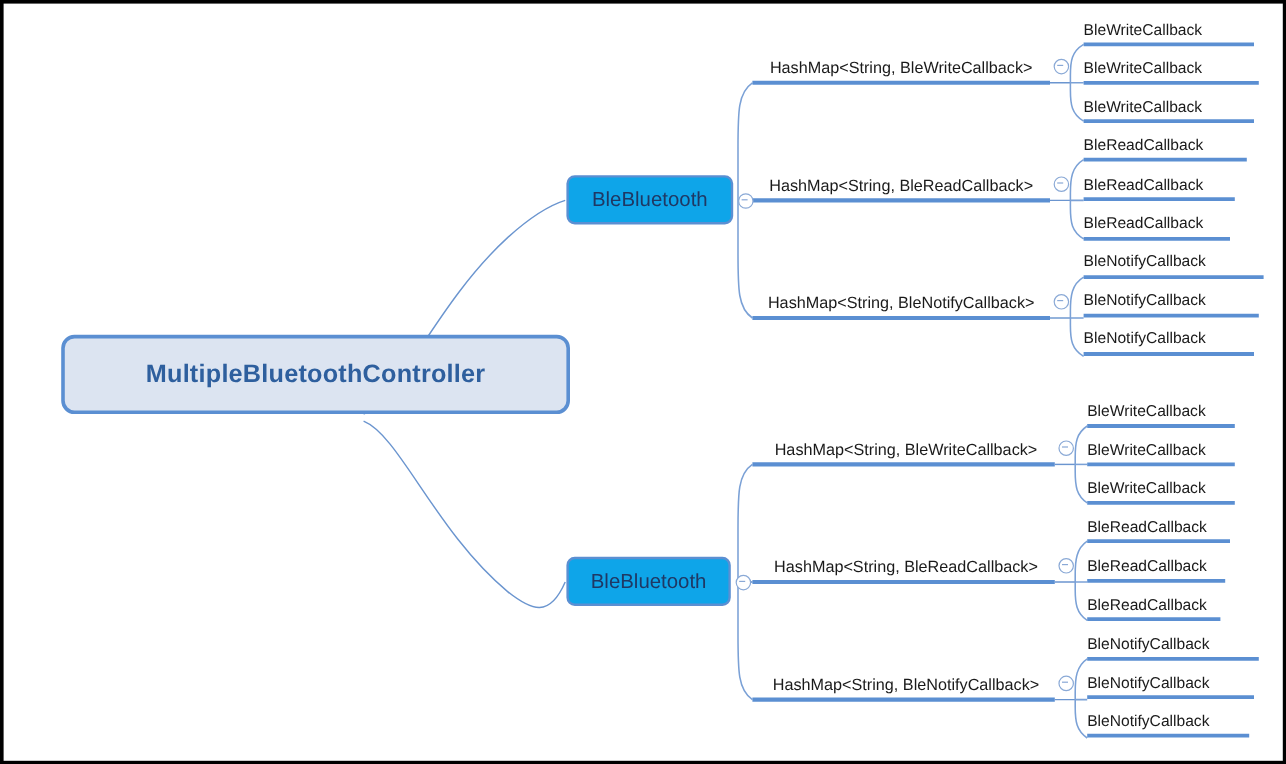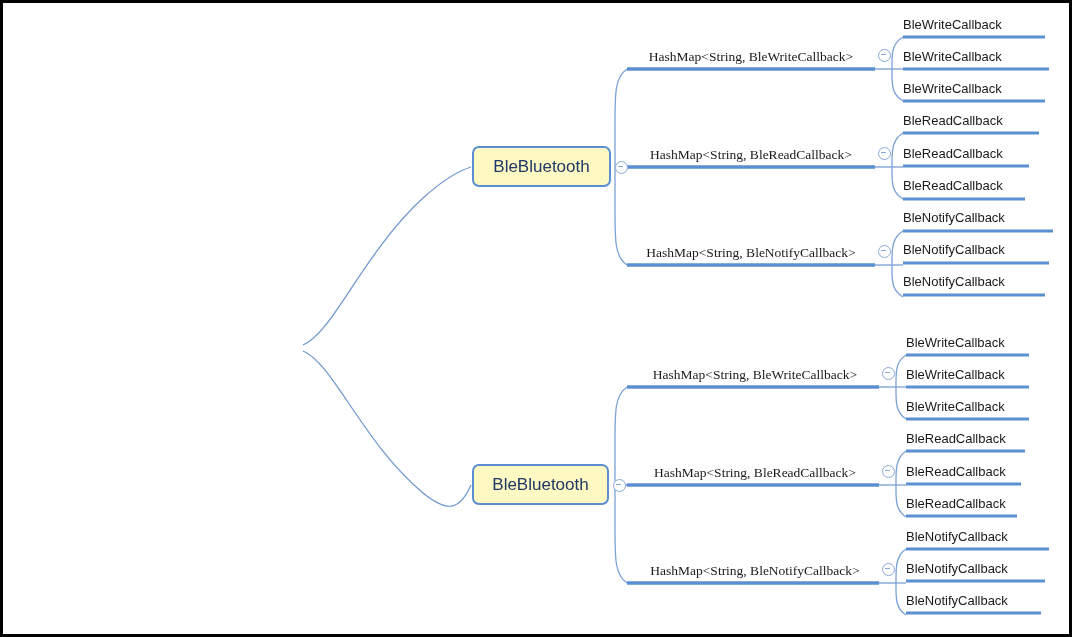--- a/index.html
+++ b/index.html
@@ -26,36 +26,35 @@
     color:#2e5f9e;
     font-weight:bold;
     font-size:21px;
     letter-spacing:.2px;
     white-space:nowrap;
   }
   
   .l2-node{
     position:absolute;
     box-sizing:border-box;
-    background:#fef9c3;
+    background:#0ea5e9;
     border:2px solid #5b8fd2;
     border-radius:7px;
     display:flex;align-items:center;justify-content:center;
     color:#1f3864;
     font-size:17px;
     white-space:nowrap;
   }
   
   .l3-label{
     position:absolute;
     color:#1a1a1a;
     font-size:13.5px;
     white-space:nowrap;
     text-align:center;
-    font-family:Liberation Serif, serif;
   }
   
   .leaf-label{
     position:absolute;
     color:#1a1a1a;
     font-size:13px;
     white-space:nowrap;
   }
   .toggle-icon{
     position:absolute;
@@ -134,20 +133,21 @@
     <line x1="903" y1="513" x2="1014" y2="513" stroke="#5b8fd2" stroke-width="3.2"></line>
 
     <path d="M 876 580 L 893 580" stroke="#6b95cf" stroke-width="1.2" fill="none"></path>
     <path d="M 903 546 C 894 552 893 562 893 574 L 893 586 C 893 598 894 606 903 612" fill="none" stroke="#7ba1d6" stroke-width="1.3"></path>
     <line x1="893" y1="580" x2="903" y2="580" stroke="#7ba1d6" stroke-width="1.3"></line>
     <line x1="903" y1="546" x2="1046" y2="546" stroke="#5b8fd2" stroke-width="3.2"></line>
     <line x1="903" y1="578" x2="1042" y2="578" stroke="#5b8fd2" stroke-width="3.2"></line>
     <line x1="903" y1="610" x2="1038" y2="610" stroke="#5b8fd2" stroke-width="3.2"></line>
   </svg>
 
+  <div class="root-node" style="left:48px;top:276px;width:424px;height:66px;">MultipleBluetoothController</div>
 
   <div class="l2-node" style="left:469px;top:143px;width:139px;height:41px;">BleBluetooth</div>
   <div class="l2-node" style="left:469px;top:461px;width:137px;height:41px;">BleBluetooth</div>
 
   <div class="toggle-icon" style="left:612px;top:158px;"></div>
   <div class="toggle-icon" style="left:610px;top:476px;"></div>
 
   <div class="l3-label" style="left:624px;top:46px;width:248px;">HashMap&lt;String, BleWriteCallback&gt;</div>
   <div class="toggle-icon" style="left:875px;top:46px;"></div>
 

